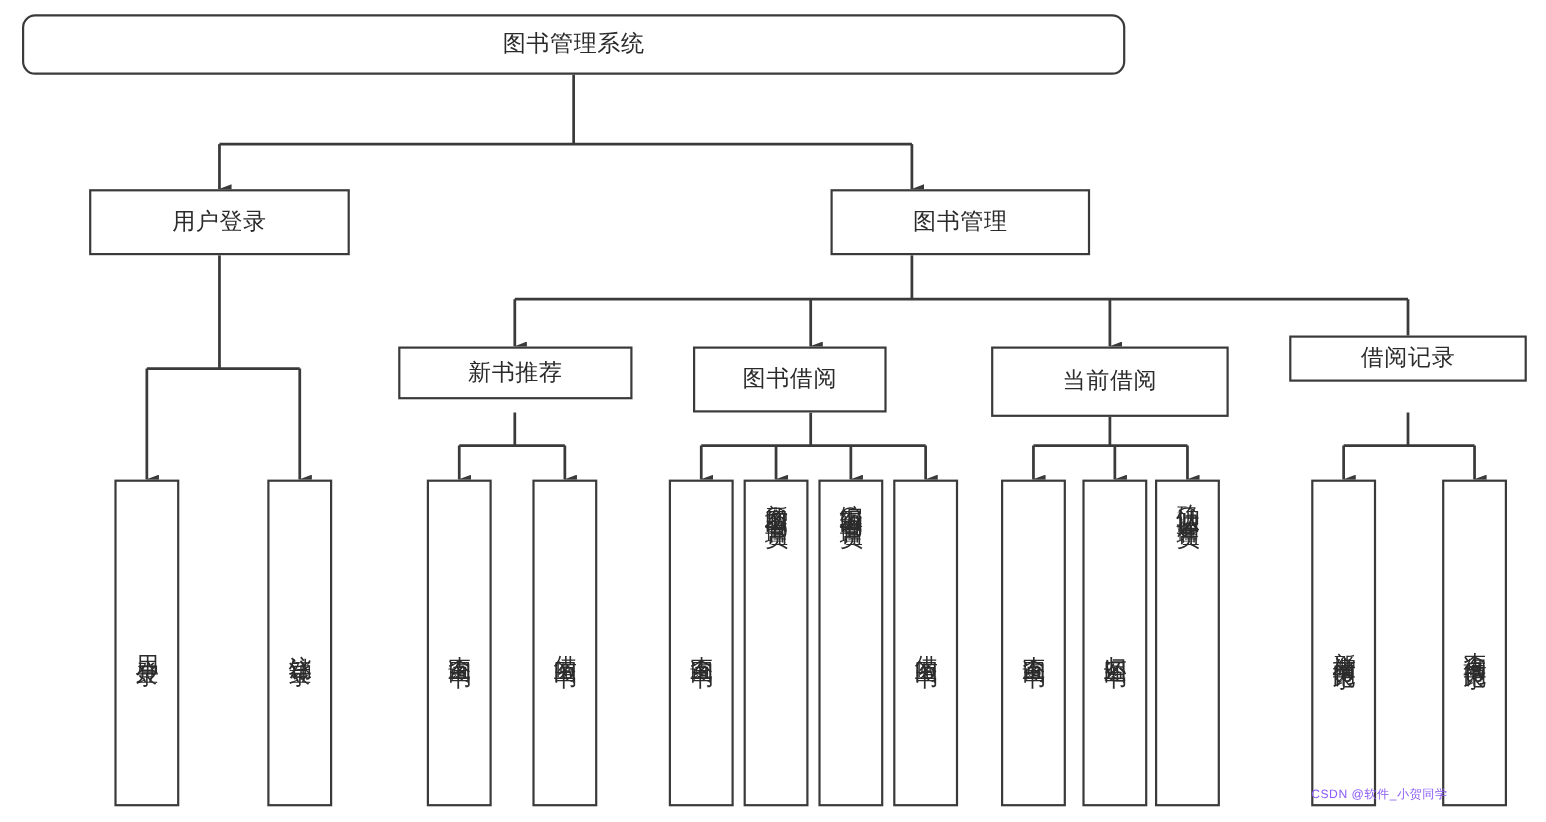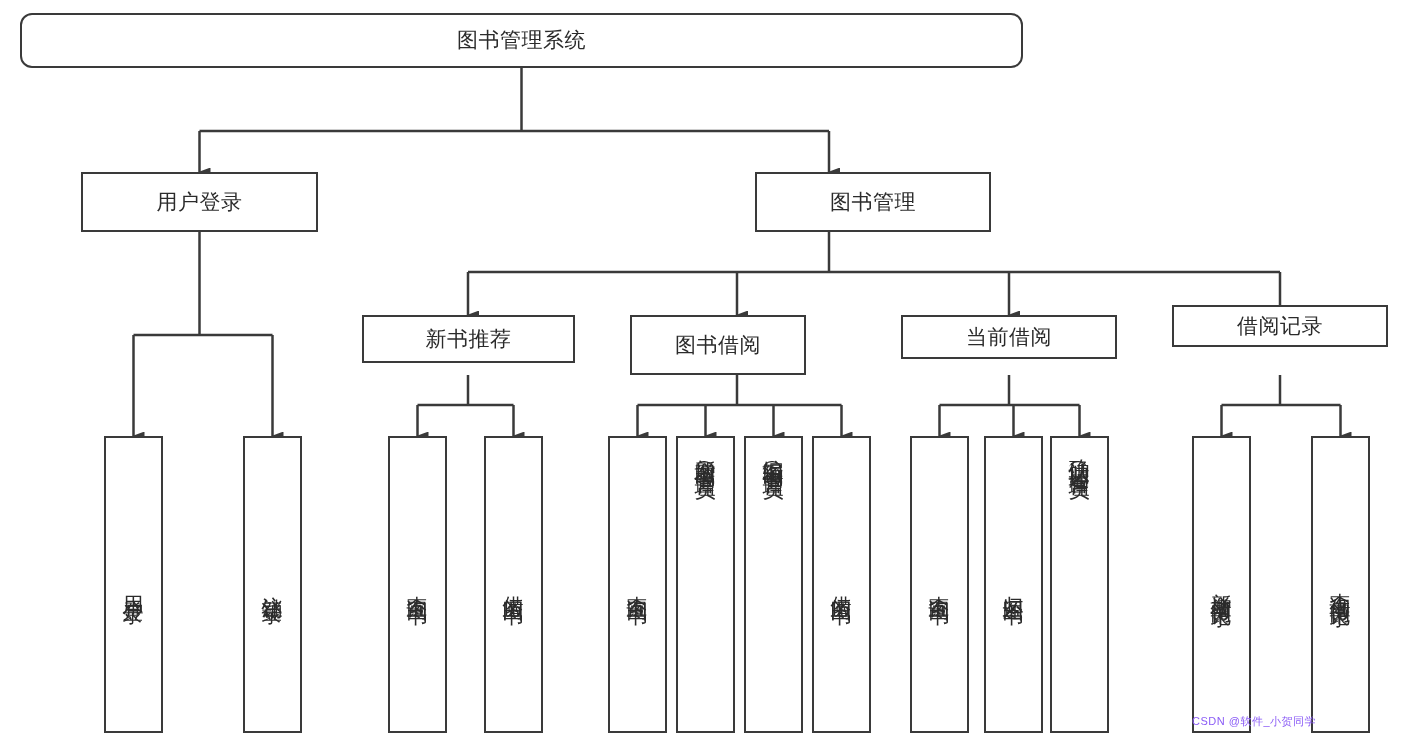--- a/index.html
+++ b/index.html
@@ -137,21 +137,21 @@
   <div class="node-box" style="left:711px; top:172px; width:236px; height:60px;margin-left:44px;">
     <span class="node-label">图书管理</span>
   </div>
 
   <div class="node-box" style="left:362px; top:315px; width:213px; height:48px;">
     <span class="node-label">新书推荐</span>
   </div>
   <div class="node-box" style="left:630px; top:315px; width:176px; height:60px;">
     <span class="node-label">图书借阅</span>
   </div>
-  <div class="node-box" style="left:901px; top:315px; width:216px; height:44px;">
+  <div class="node-box" style="left:901px; top:315px; width:216px; height:64px;">
     <span class="node-label">当前借阅</span>
   </div>
   <div class="node-box" style="left:1172px; top:305px; width:216px; height:42px;">
     <span class="node-label">借阅记录</span>
   </div>
 
   <div class="node-box leaf-box centered" style="left:104px; top:436px; width:59px; height:297px;">
     <span class="node-label">用户登录</span>
   </div>
   <div class="node-box leaf-box centered" style="left:243px; top:436px; width:59px; height:297px;">

